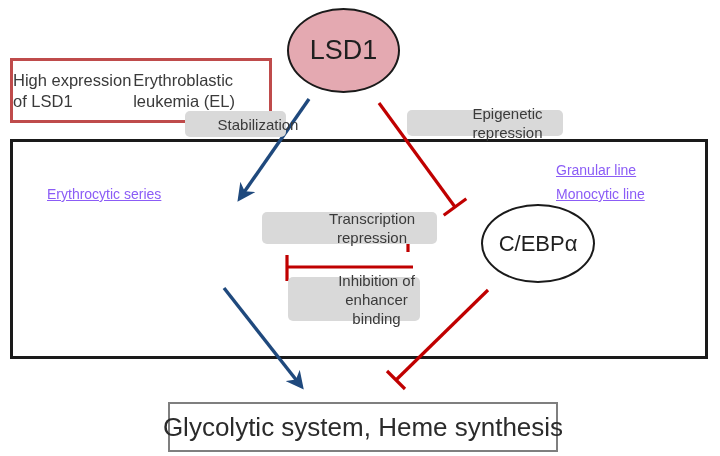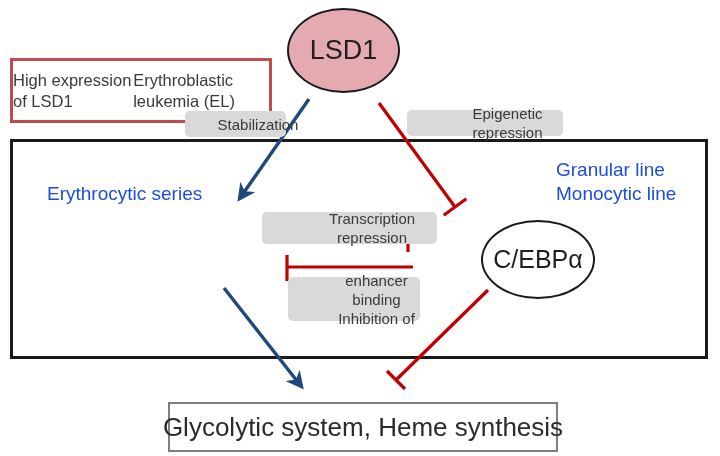--- a/index.html
+++ b/index.html
@@ -33,33 +33,33 @@
     position:absolute;left:10px;top:139px;width:698px;height:220px;
     border:3px solid #1a1a1a;background:transparent;box-sizing:border-box;z-index:1;
   }
   .node{
     position:absolute;border:2.5px solid var(--node-stroke);border-radius:50%;
     display:flex;justify-content:center;align-items:center;box-sizing:border-box;
     font-size:27px;color:#1f1f1f;z-index:4;background:#fff;
   }
   .node-lsd1{left:287px;top:8px;width:113px;height:85px;background:var(--lsd1-fill);}
   .node-gata1{left:114px;top:207px;width:117px;height:75px;background:var(--gata1-fill);font-size:28px;}
-  .node-cebpa{left:481px;top:220px;width:114px;height:79px;font-size:25px;}
+  .node-cebpa{left:481px;top:204px;width:114px;height:79px;font-size:22px;}
 
   .tag{
     position:absolute;background:var(--tag-bg);color:#3a3a3a;border-radius:5px;
     display:flex;flex-direction:column;justify-content:center;align-items:center;
     font-size:15px;line-height:19px;text-align:center;z-index:6;box-sizing:border-box;padding-left:45px;
   }
   .tag-stab{left:185px;top:111px;width:101px;height:26px;}
   .tag-epi{left:407px;top:110px;width:156px;height:26px;}
   .tag-trans{left:262px;top:212px;width:175px;height:32px;}
   .tag-inhib{left:288px;top:277px;width:132px;height:44px;}
 
-  .plain{position:absolute;font-size:19px;line-height:24px;color:#1d4ed8;z-index:3;white-space:nowrap;}
+  .plain{position:absolute;font-size:14px;line-height:24px;color:#8b5cf6;z-index:3;white-space:nowrap;text-decoration:underline;}
   .lbl-erythro{left:47px;top:182px;}
   .lbl-granmono{left:556px;top:158px;}
 
   .output-box{
     position:absolute;left:168px;top:402px;width:390px;height:50px;
     border:2px solid var(--output-border);background:#fff;box-sizing:border-box;
     display:flex;justify-content:center;align-items:center;
     font-size:26px;color:#2b2b2b;z-index:2;white-space:nowrap;text-align:right;
   }
 </style>
@@ -111,22 +111,22 @@
     <span>LSD1</span>
   </div>
   <div class="node node-cebpa">
     <span>C/EBPα</span>
   </div>
 
   <div class="tag tag-stab">Stabilization</div>
   <div class="tag tag-epi">Epigenetic repression</div>
   <div class="tag tag-trans">Transcription repression</div>
   <div class="tag tag-inhib">
+    <div>Inhibition of</div>
     <div>enhancer binding</div>
-    <div>Inhibition of</div>
   </div>
 
   <div class="plain lbl-erythro">Erythrocytic series</div>
   <div class="plain lbl-granmono">
     <div>Granular line</div>
     <div>Monocytic line</div>
   </div>
 
   <div class="output-box">
     <span>Glycolytic system, Heme synthesis</span>

